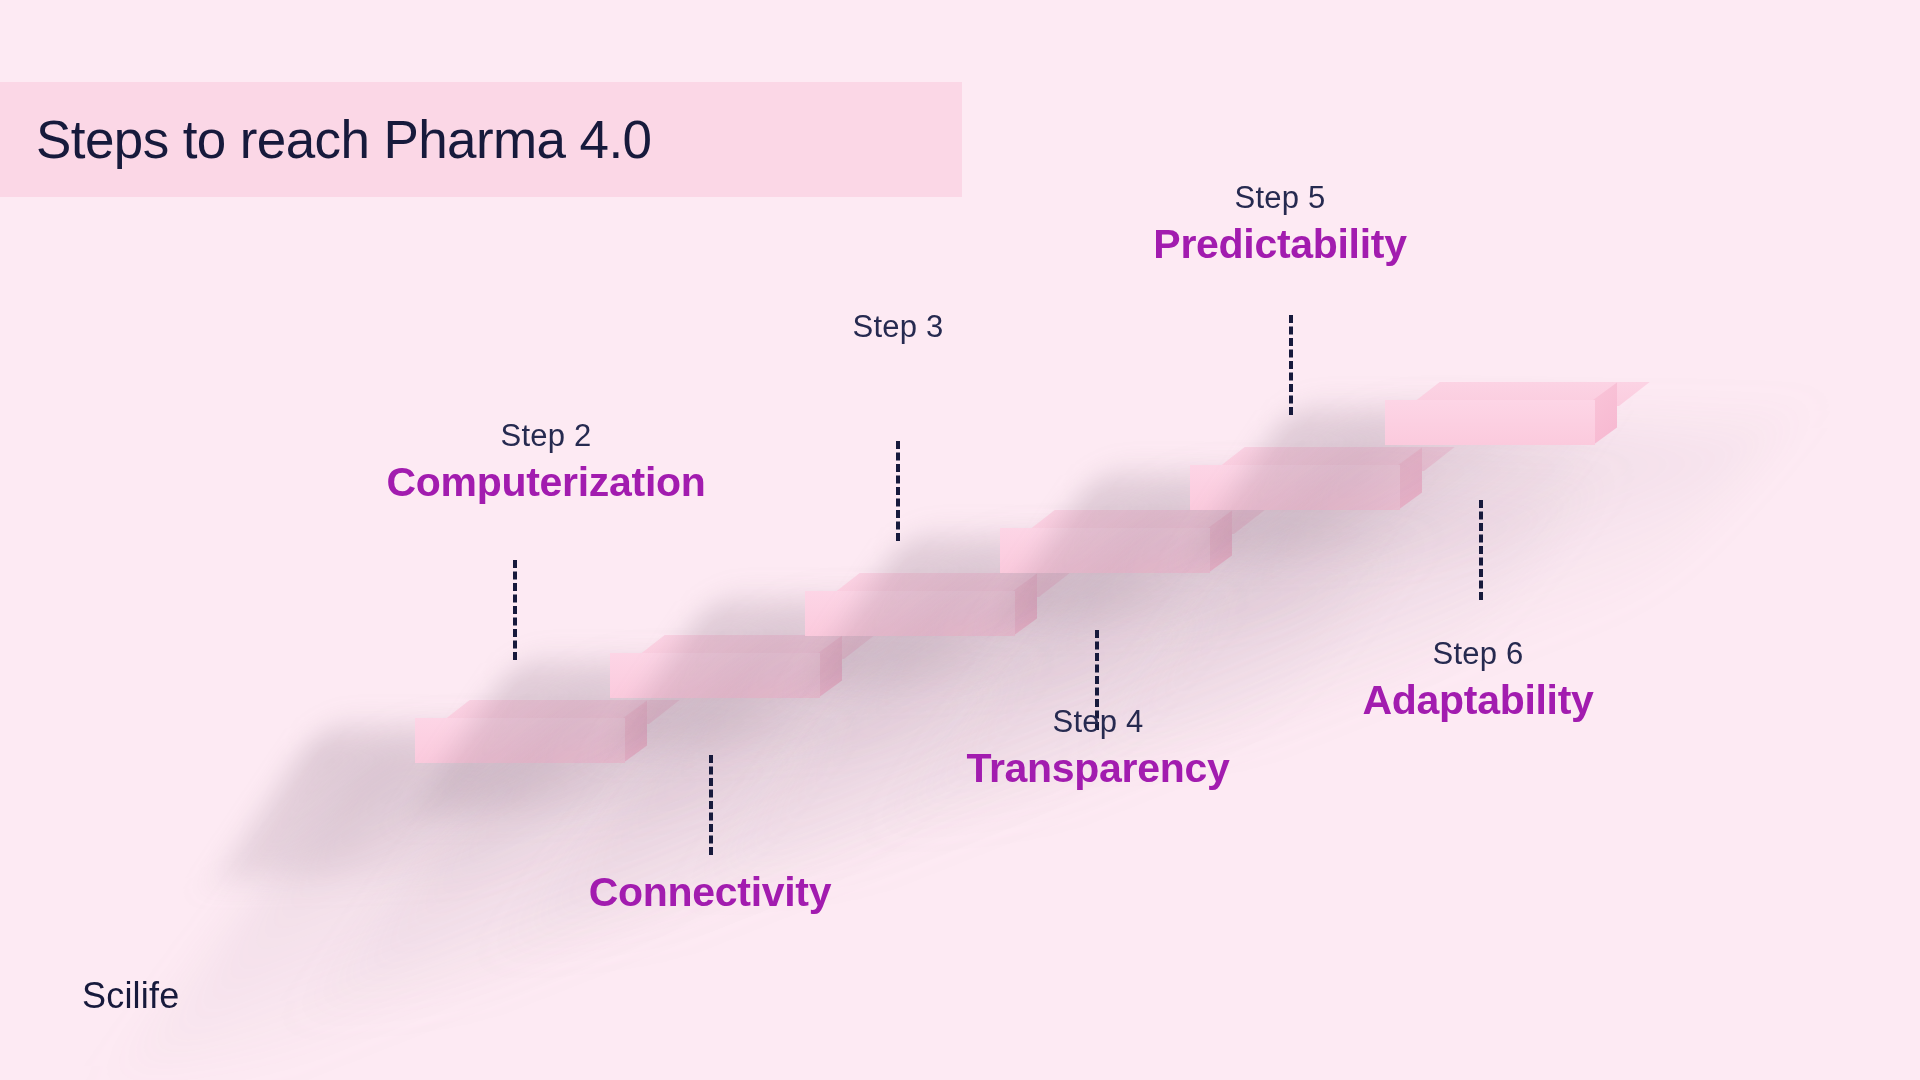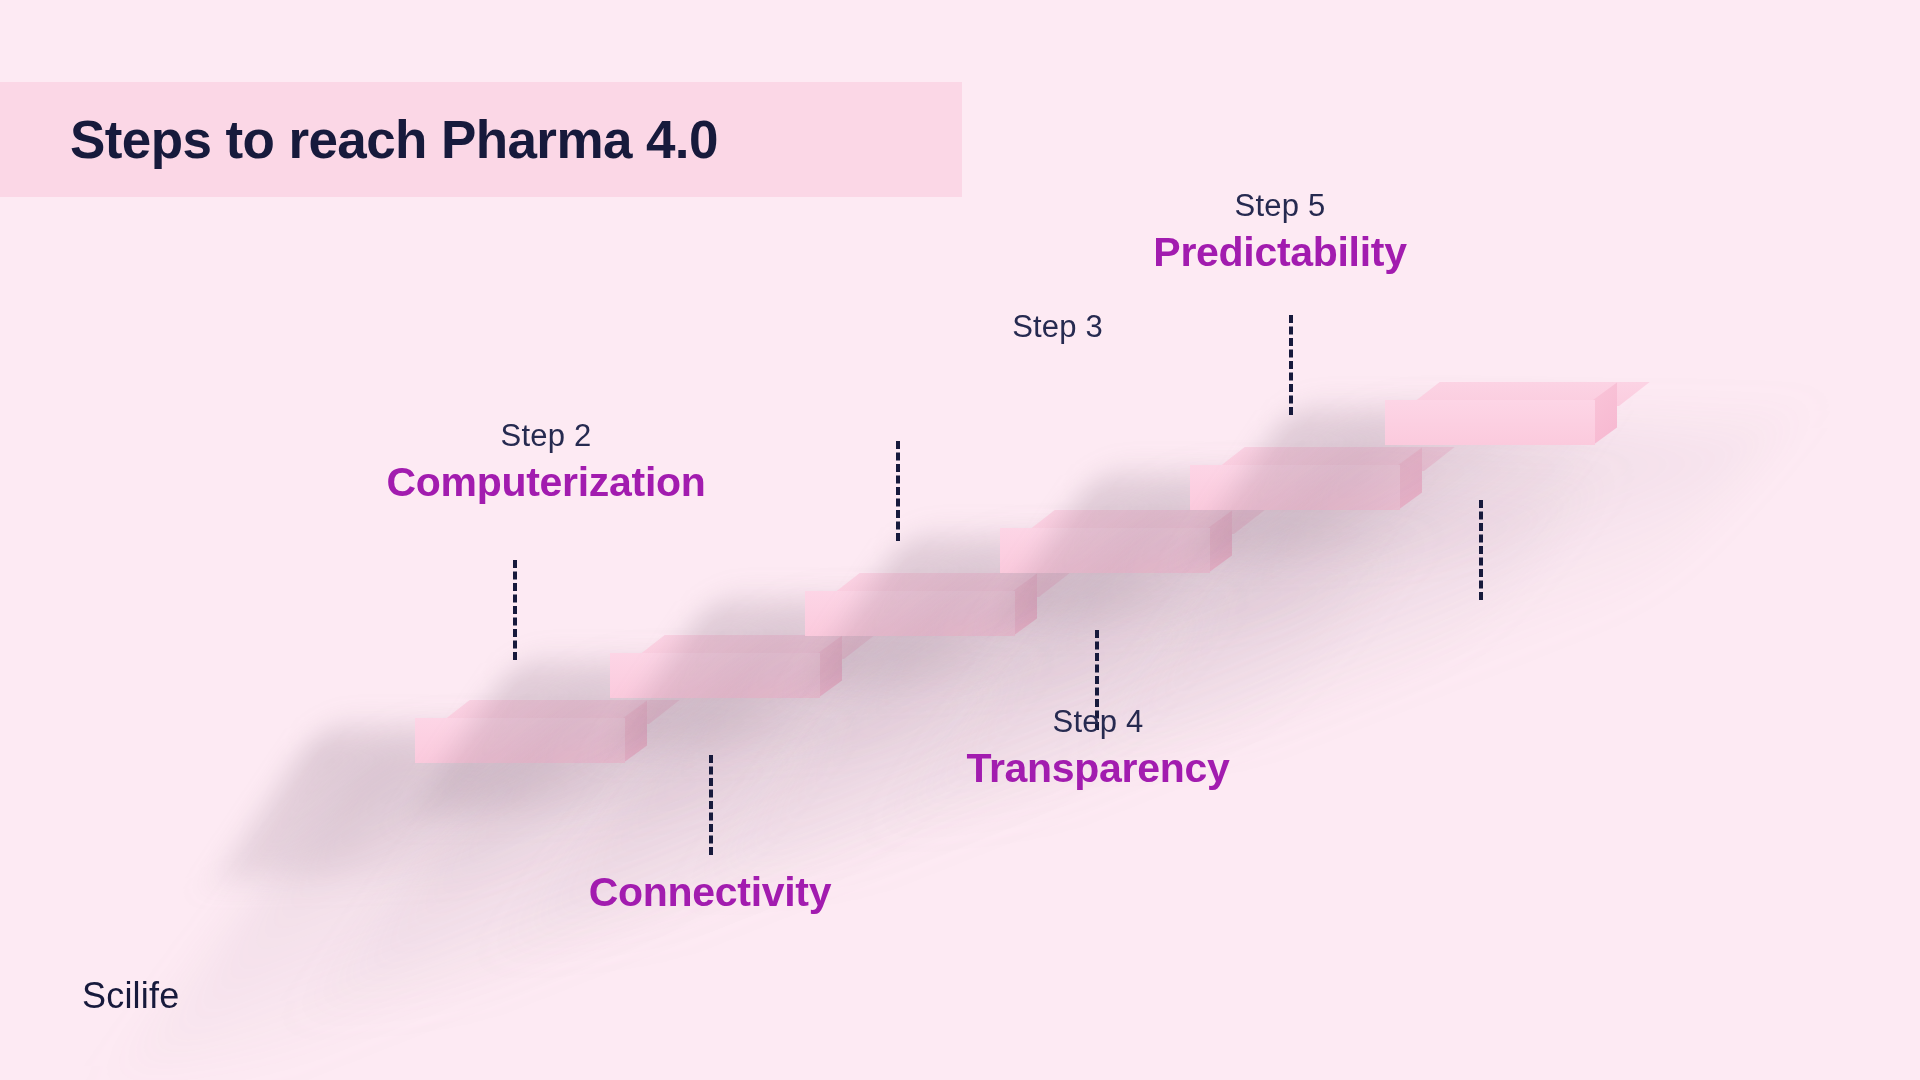--- a/index.html
+++ b/index.html
@@ -23,23 +23,23 @@
     position:absolute;
     left:0;
     top:82px;
     width:962px;
     height:115px;
     background:#fbd7e6;
     display:flex;
     align-items:center;
   }
   #title-text {
-    margin-left:70px;
+    margin-left:36px;
     font-size:53px;
-    font-weight:700;
+    font-weight:400;
     letter-spacing:-0.6px;
     color:#171a3c;
     white-space:nowrap;
   }
 
   
   #stage {
     position:absolute;
     left:0; top:0;
     width:1920px;
@@ -222,30 +222,34 @@
     <div class="connector" style="left: 1095px; top: 630px; height: 100px;"></div>
     <div class="connector" style="left: 1289px; top: 315px; height: 100px;"></div>
     <div class="connector" style="left: 1479px; top: 500px; height: 100px;"></div>
     <div class="step-label" style="left: 341px; top: 420px; width: 410px;">
       <span class="step-num">Step 2</span>
       <span class="step-name">Computerization</span>
     </div>
     <div class="step-label" style="left: 505px; top: 872px; width: 410px;">
       <span class="step-name">Connectivity</span>
     </div>
-    <div class="step-label" style="left: 693px; top: 311px; width: 410px; text-align: right;">
+    <div class="step-label" style="left: 693px; top: 311px; width: 410px;">
       <span class="step-num">Step 3</span>
     </div>
     <div class="step-label" style="left: 893px; top: 706px; width: 410px;">
       <span class="step-num">Step 4</span>
       <span class="step-name">Transparency</span>
     </div>
-    <div class="step-label" style="left: 1075px; top: 190px; width: 410px;">
+    <div class="step-label" style="left: 1075px; top: 182px; width: 410px;">
       <span class="step-num">Step 5</span>
       <span class="step-name">Predictability</span>
+    </div>
+    <div class="step-label" style="left: 1273px; top: 638px; width: 410px;">
+      <span class="step-num">Step 6</span>
+      <span class="step-name">Adaptability</span>
     </div>
   </div>
 
 <div id="title-banner">
   <h1 id="title-text">Steps to reach Pharma 4.0</h1>
 </div>
 
 <div id="brand-logo">Scilife</div>
 
 </body></html>

